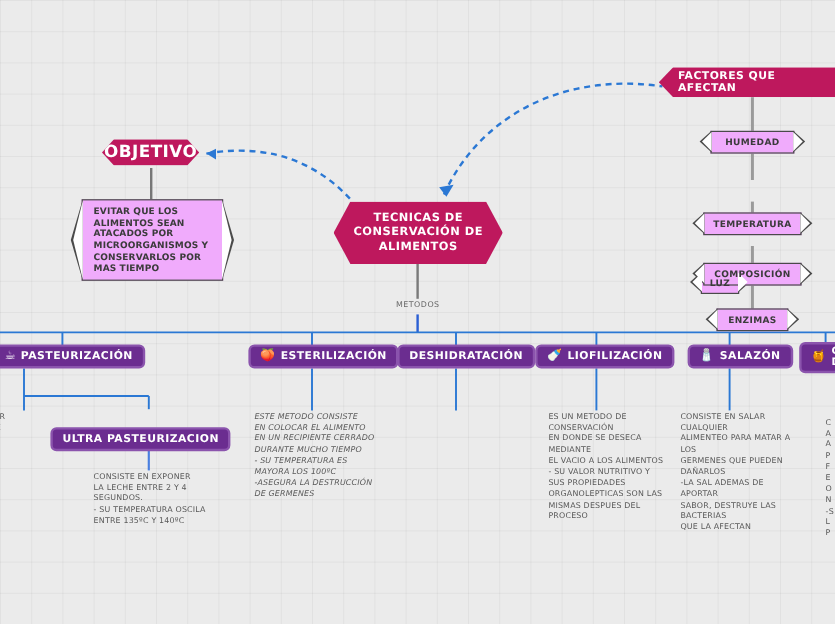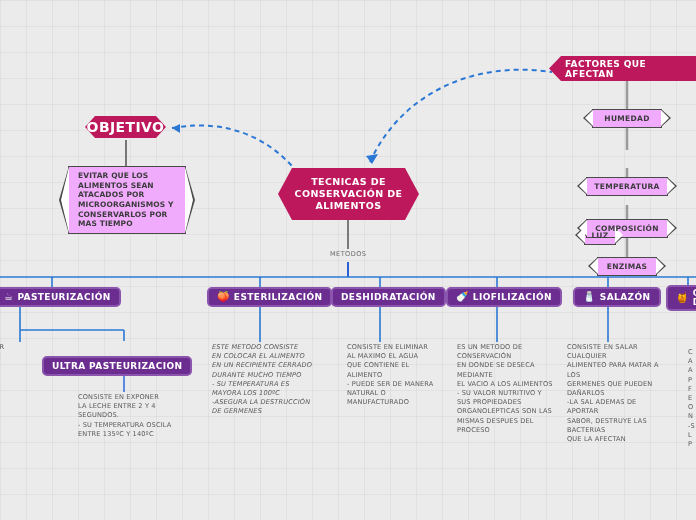--- a/index.html
+++ b/index.html
@@ -236,25 +236,20 @@
   <div class="desc" id="desc-ultra">CONSISTE EN EXPONER
  LA LECHE ENTRE 2 Y 4 SEGUNDOS.
 - SU TEMPERATURA OSCILA
  ENTRE 135ºC Y 140ºC</div>
   <div class="desc" id="desc-esterilizacion">ESTE METODO CONSISTE
  EN COLOCAR EL ALIMENTO
  EN UN RECIPIENTE CERRADO
  DURANTE MUCHO TIEMPO
 - SU TEMPERATURA ES MAYORA LOS 100ºC
 -ASEGURA LA DESTRUCCIÓN DE GERMENES</div>
-  <div class="desc" id="desc-deshidratacion">CONSISTE EN ELIMINAR
- AL MAXIMO EL AGUA
-QUE CONTIENE EL ALIMENTO
-- PUEDE SER DE MANERA
- NATURAL O MANUFACTURADO</div>
   <div class="desc" id="desc-liofilizacion">ES UN METODO DE CONSERVACIÓN
  EN DONDE SE DESECA MEDIANTE
  EL VACIO A LOS ALIMENTOS
 - SU VALOR NUTRITIVO Y SUS PROPIEDADES ORGANOLEPTICAS SON LAS MISMAS DESPUES DEL PROCESO</div>
   <div class="desc" id="desc-salazon">CONSISTE EN SALAR CUALQUIER
  ALIMENTEO PARA MATAR A LOS
  GERMENES QUE PUEDEN
  DAÑARLOS
 -LA SAL ADEMAS DE APORTAR
  SABOR, DESTRUYE LAS BACTERIAS

